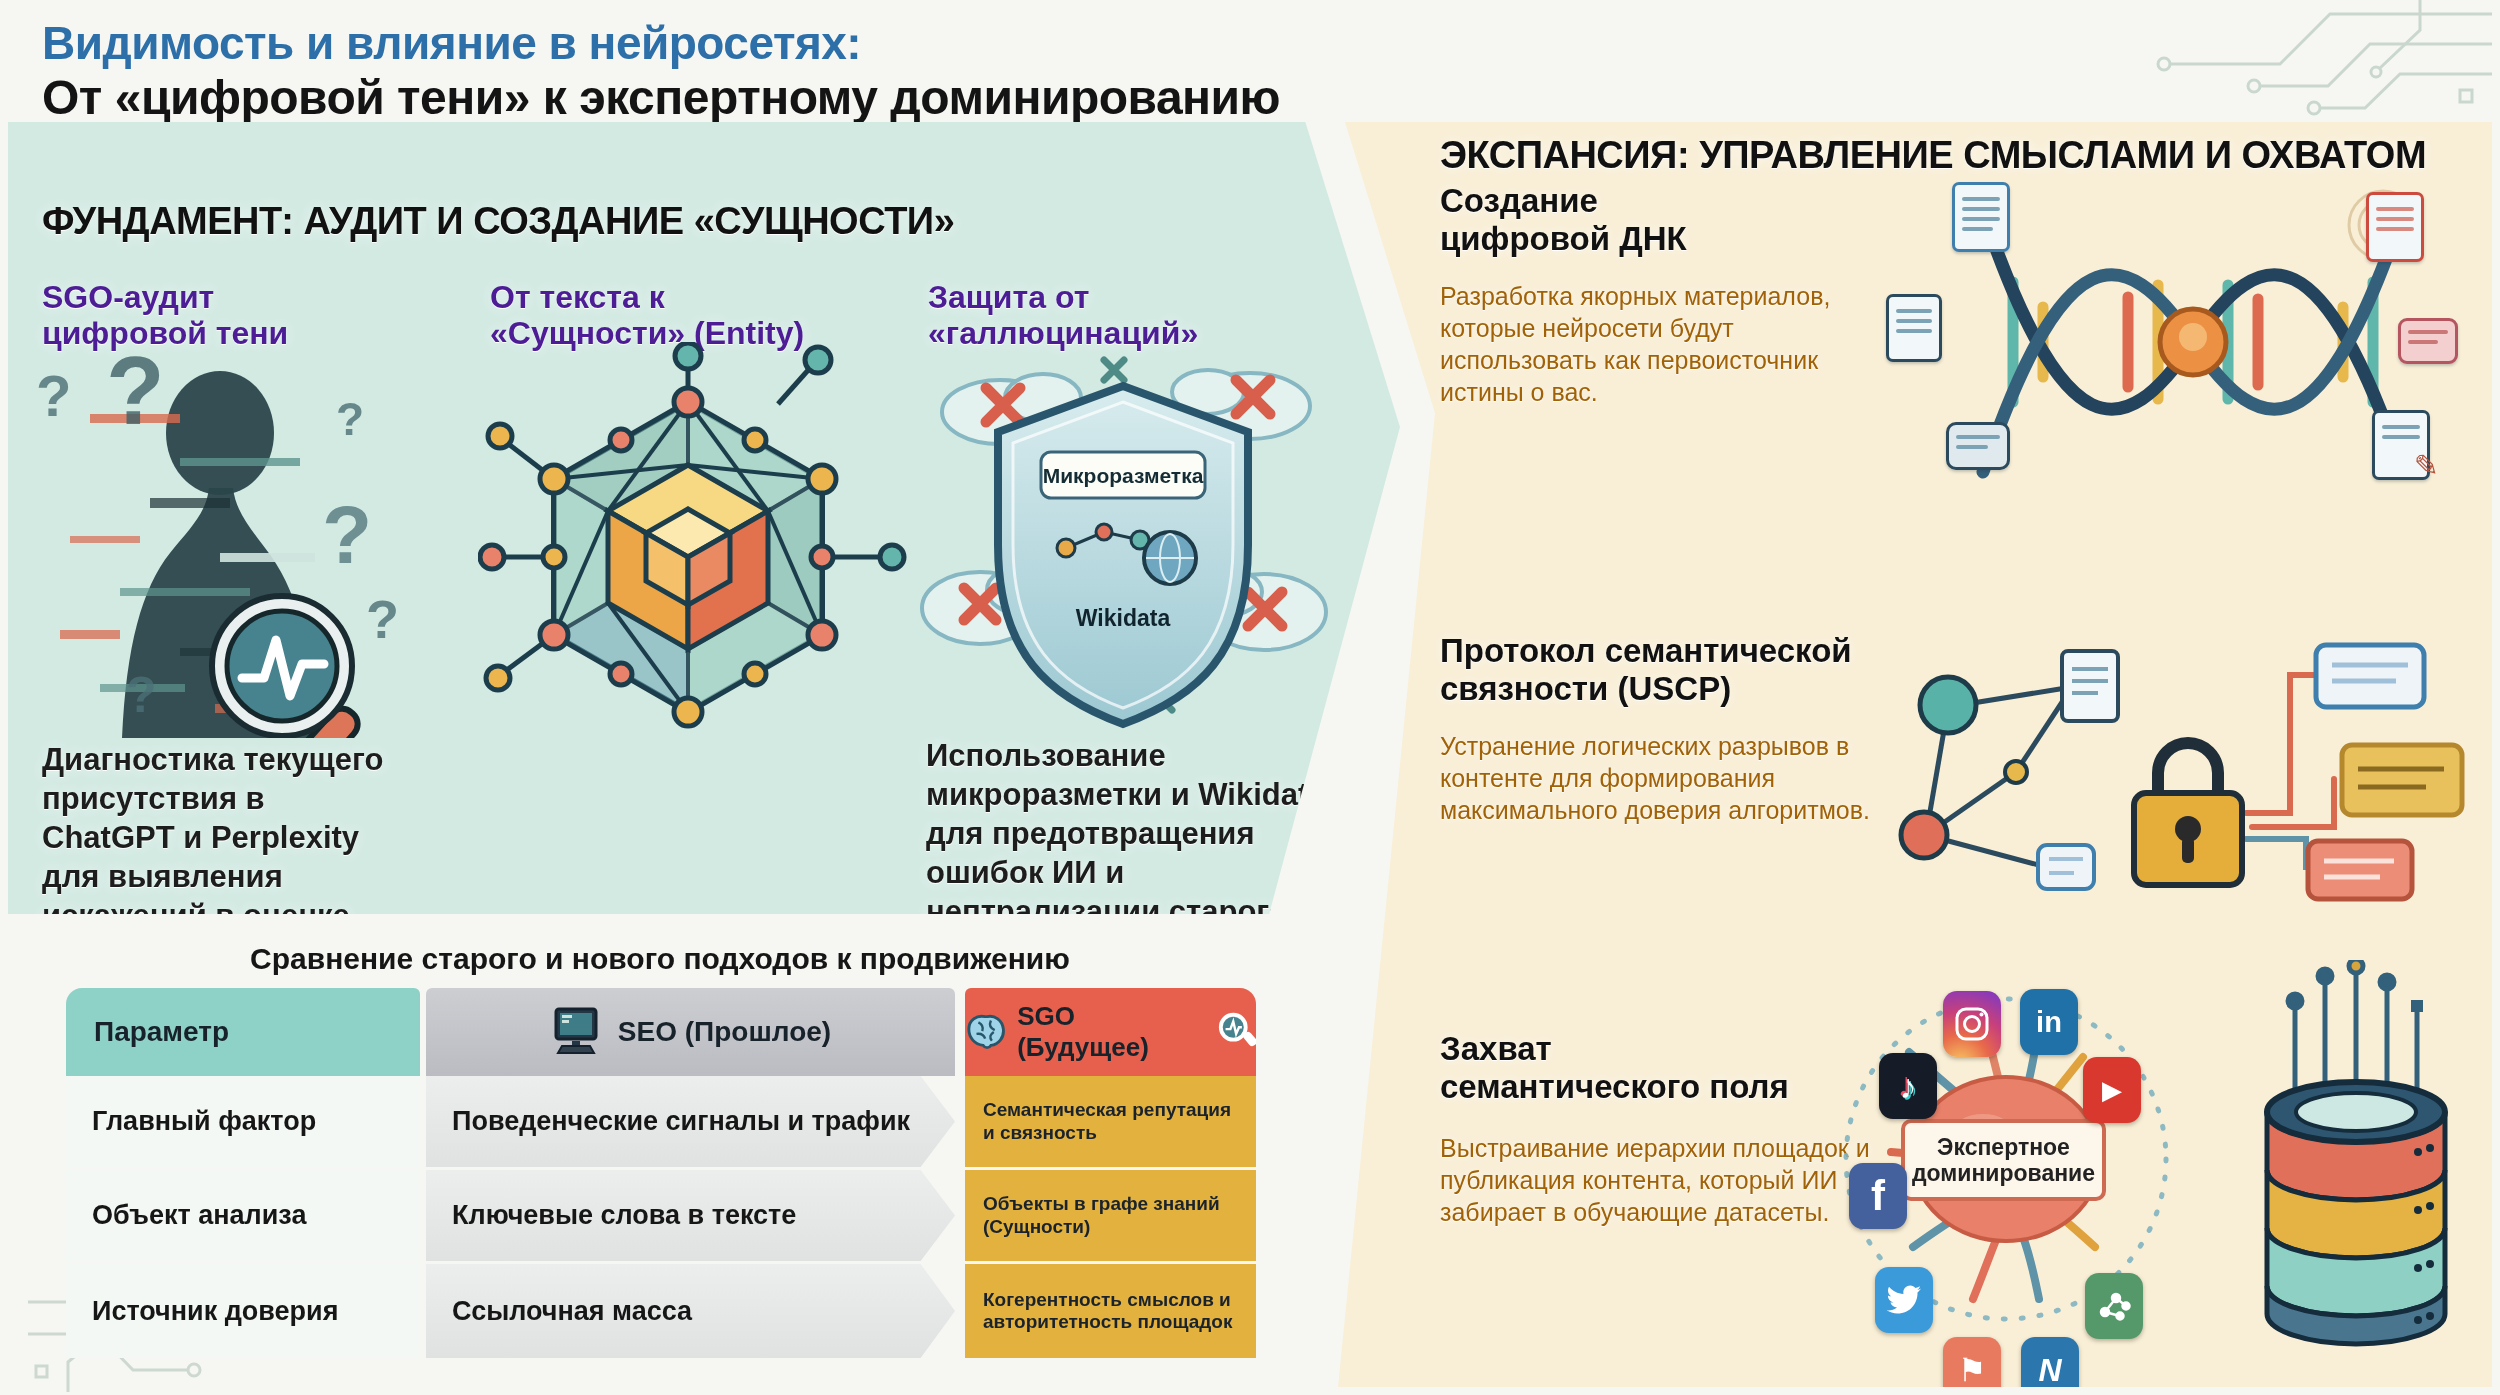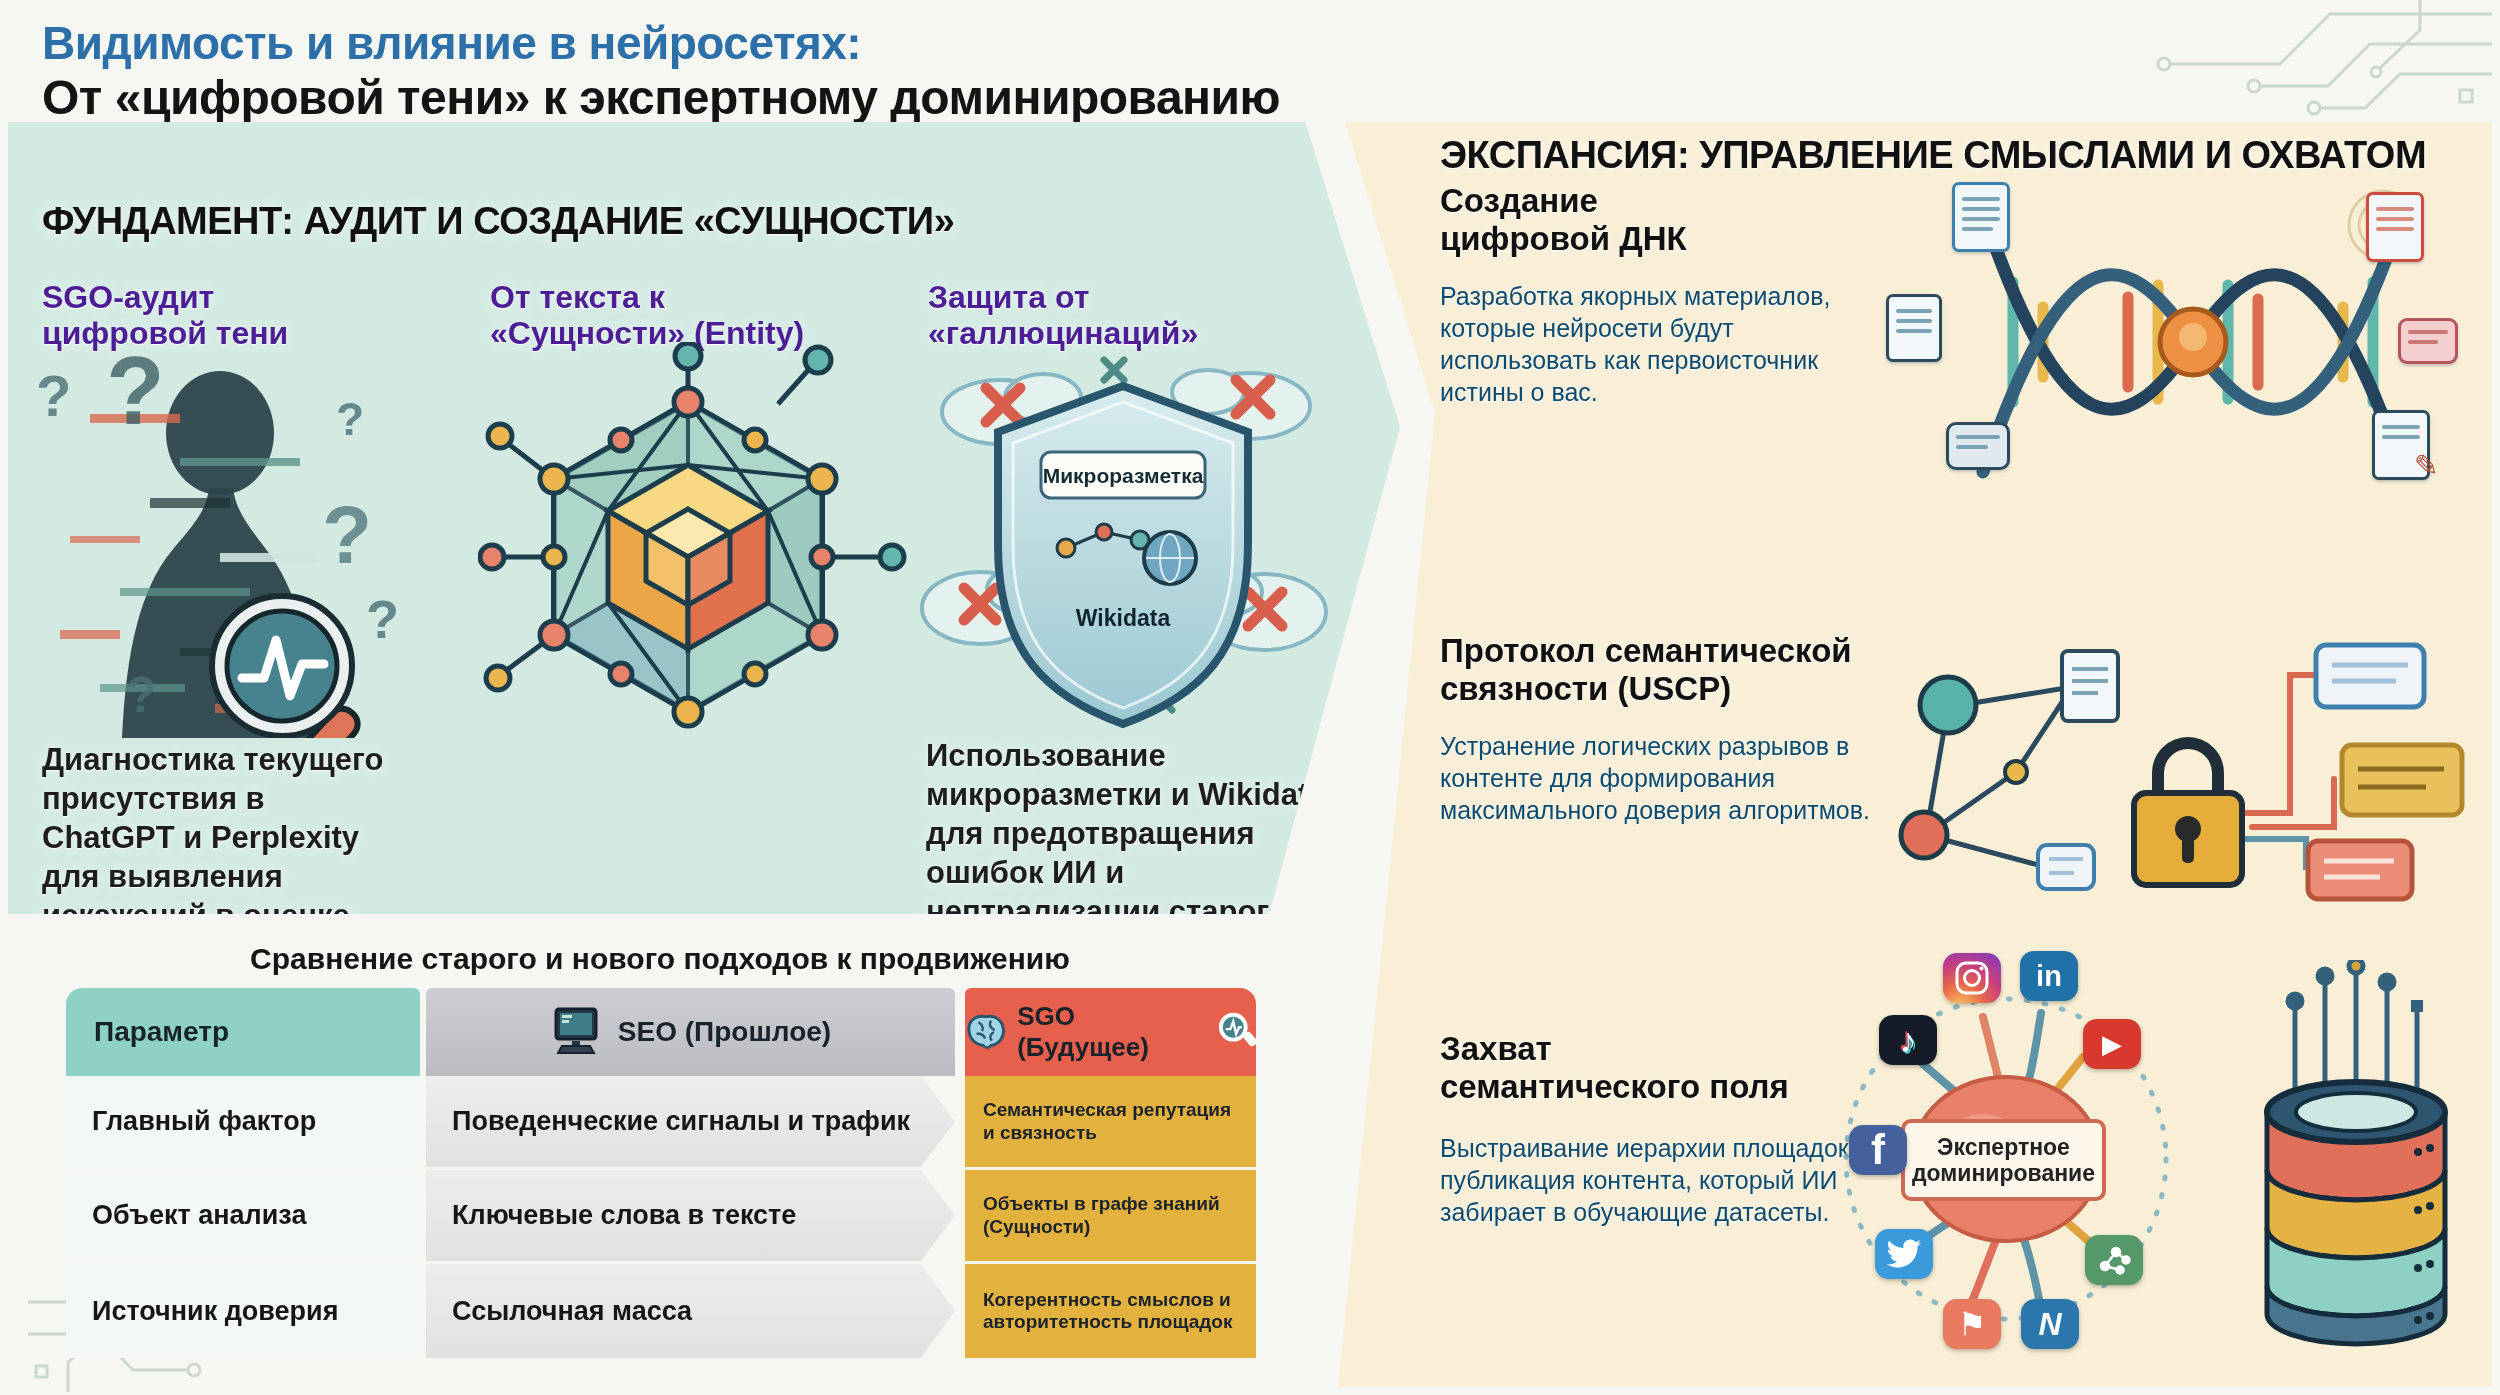--- a/index.html
+++ b/index.html
@@ -12,42 +12,42 @@
   .title2{left:42px;top:70px;font-size:48px;font-weight:700;color:#141414;letter-spacing:-.5px;}
   
   .mint{left:8px;top:122px;width:1392px;height:792px;background:#d3eae3;
         clip-path:polygon(0 0,93.2% 0,100% 38.5%,90.6% 100%,0 100%);}
   .cream{left:1338px;top:122px;width:1154px;height:1265px;background:#f9efd7;
         clip-path:polygon(0.6% 0,100% 0,100% 100%,0 100%,8.4% 23%);}
   .sec-head{font-size:38px;font-weight:700;letter-spacing:-.5px;color:#111;}
   .col-title{font-size:32px;font-weight:700;line-height:1.12;color:#4c1d95;}
   .col-desc{font-size:31px;font-weight:600;line-height:1.26;color:#1d1d1d;}
   .blk-title{font-size:33px;font-weight:700;line-height:1.15;color:#111;}
-  .blk-desc{font-size:25px;font-weight:500;line-height:1.28;color:#0c4a6e;}
+  .blk-desc{font-size:25px;font-weight:500;line-height:1.28;color:#a16207;}
   
   .qm{position:absolute;font-weight:700;color:#4b7076;opacity:.8;}
   
   .cmp-title{left:110px;top:942px;width:1100px;text-align:center;font-size:30px;font-weight:700;}
   .th{top:988px;height:88px;display:flex;align-items:center;font-size:28px;font-weight:700;color:#17222a;}
   .th1{left:66px;width:354px;background:#8ed2c7;border-radius:16px 6px 0 0;padding-left:28px;box-sizing:border-box;}
   .th2{left:426px;width:529px;background:linear-gradient(#cdced2,#bbbcc2);justify-content:center;gap:16px;border-radius:6px 6px 0 0;}
   .th3{left:965px;width:291px;background:#e6604d;justify-content:center;gap:10px;border-radius:6px 16px 0 0;font-size:26px;}
   .cell{display:flex;align-items:center;box-sizing:border-box;}
   .cp{left:66px;width:354px;background:#f3f8f4;padding-left:26px;font-size:27px;font-weight:600;}
   .cs{left:426px;width:529px;background:linear-gradient(#eceeed,#dfe2e1);padding-left:26px;font-size:27px;font-weight:600;
       clip-path:polygon(0 0,93.5% 0,100% 50%,93.5% 100%,0 100%);}
   .cg{left:965px;width:291px;background:#e2b13e;padding:6px 10px 6px 18px;font-size:19px;font-weight:700;line-height:1.18;color:#1a222c;}
   .r1{top:1076px;height:91px;} .r2{top:1170px;height:91px;} .r3{top:1264px;height:94px;}
   
   .doc{position:absolute;background:#f2f7f9;border:3px solid #2b4a5e;border-radius:7px;
        box-shadow:0 2px 3px rgba(40,60,70,.25);}
   .doc .ln{position:absolute;left:7px;right:7px;height:4px;background:#7ba3b5;border-radius:2px;}
   
-  .soc{position:absolute;width:58px;height:50px;border-radius:14px;display:flex;align-items:center;justify-content:center;
-       box-shadow:0 2px 4px rgba(60,50,30,.35);color:#fff;}
+  .soc{position:absolute;width:58px;height:66px;border-radius:14px;display:flex;align-items:center;justify-content:center;
+       box-shadow:0 2px 4px rgba(60,50,30,.35);color:#fff;margin-top:38px;}
   .center-label{position:absolute;left:58px;top:172px;width:205px;height:82px;background:#fdf6ea;border:4px solid #cf6a52;
        border-radius:10px;display:flex;align-items:center;justify-content:center;text-align:center;
        font-size:23px;font-weight:700;color:#222;line-height:1.15;padding:4px;box-sizing:border-box;}
 </style>
 </head>
 <body>
 
 <div id="canvas">
 
   <svg class="abs" style="left:1860px;top:0;width:632px;height:118px" viewBox="0 0 632 118" fill="none" stroke="#c9d7cf" stroke-width="3">

